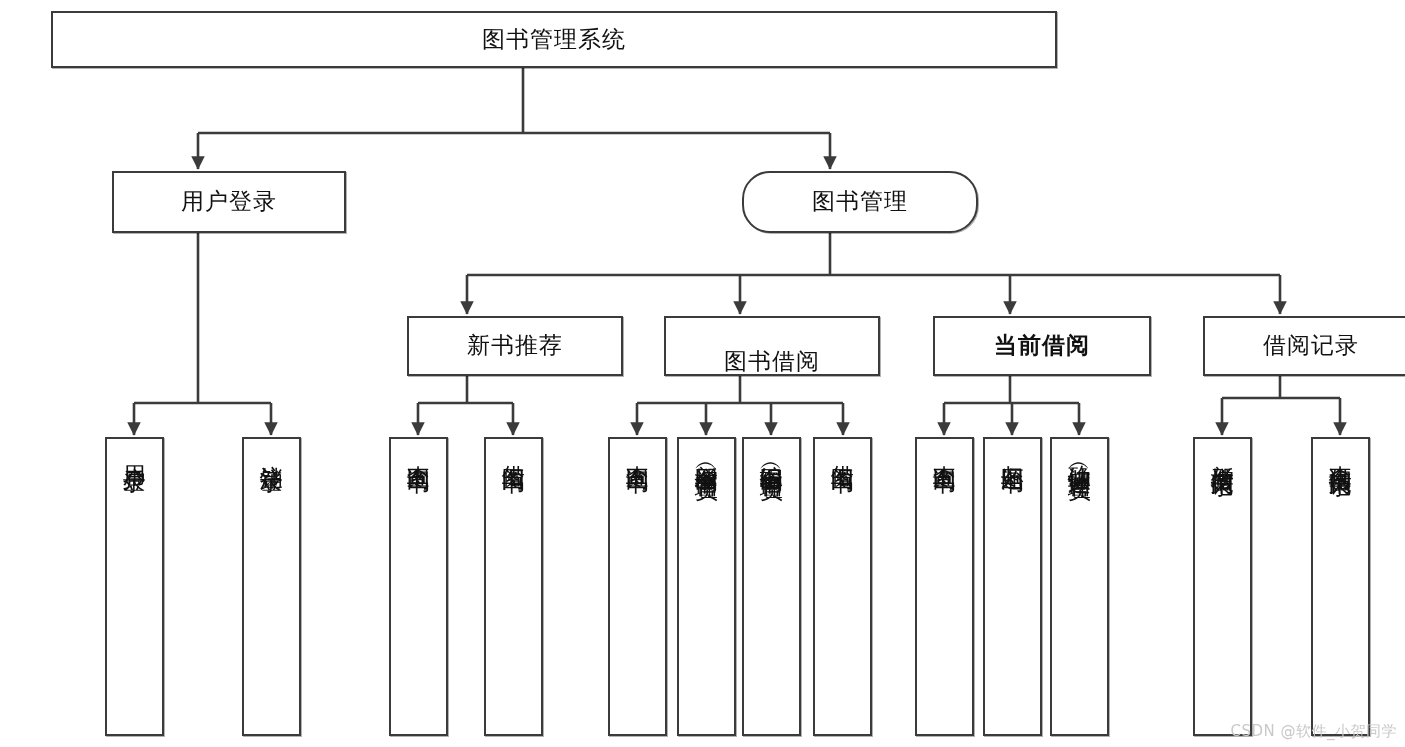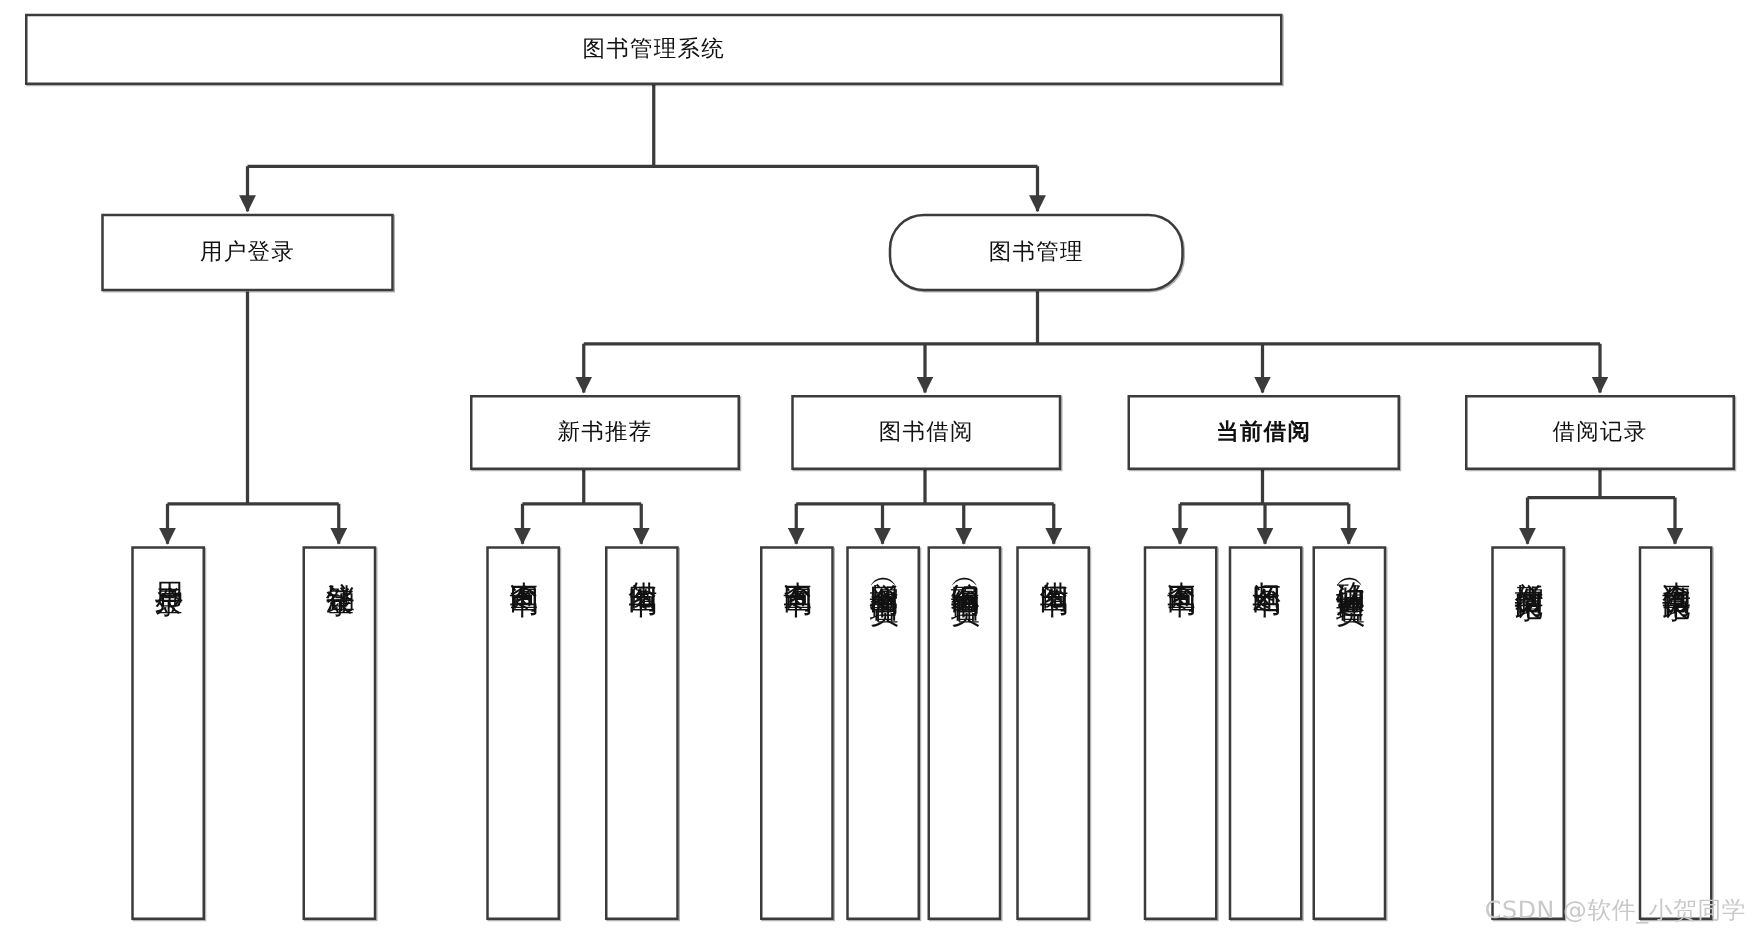--- a/index.html
+++ b/index.html
@@ -29,23 +29,24 @@
     box-sizing: border-box;
     background: #ffffff;
     border: 2px solid #3b3b3b;
     box-shadow: 1px 1px 0 0 rgba(0,0,0,0.30);
     display: flex;
     align-items: center;
     justify-content: center;
     color: #111111;
   }
   .node.horiz {
-    font-size: 18px;
+    font-size: 23px;
     letter-spacing: 1px;
     line-height: 1.1;
+    margin-left: 31px;
   }
   .node.horiz .label {
     white-space: nowrap;
   }
   .node.vert {
     padding: 8px 0;
     align-items: flex-start;
   }
   .node.vert .label {
     writing-mode: vertical-rl;
@@ -54,21 +55,21 @@
     line-height: 1.16;
     letter-spacing: 2px;
     white-space: normal;
     max-height: 100%;
     text-align: left;
   }
   .watermark {
     position: absolute;
     right: 8px;
     bottom: 6px;
-    font-size: 19px;
+    font-size: 15px;
     color: #c9c9c9;
     letter-spacing: 0.5px;
     white-space: nowrap;
     pointer-events: none;
   }
 </style>
 </head>
 <body>
 
 <div id="canvas">
@@ -130,21 +131,21 @@
   <div class="node horiz" style="left:81px; top:171px; width:234px; height:62px;">
     <span class="label">用户登录</span>
   </div>
   <div class="node horiz" style="left:711px; top:171px; width:236px; height:62px;border-radius:28px;">
     <span class="label">图书管理</span>
   </div>
 
   <div class="node horiz" style="left:376px; top:316px; width:216px; height:60px;">
     <span class="label">新书推荐</span>
   </div>
-  <div class="node horiz" style="left:633px; top:316px; width:216px; height:60px;">
+  <div class="node horiz" style="left:633px; top:316px; width:216px; height:60px;align-items:flex-end;">
     <span class="label">图书借阅</span>
   </div>
   <div class="node horiz" style="left:902px; top:316px; width:218px; height:60px;font-weight:bold;">
     <span class="label">当前借阅</span>
   </div>
   <div class="node horiz" style="left:1172px; top:316px; width:216px; height:60px;">
     <span class="label">借阅记录</span>
   </div>
 
   <div class="node vert" style="left:105px; top:437px; width:59px; height:299px;">

